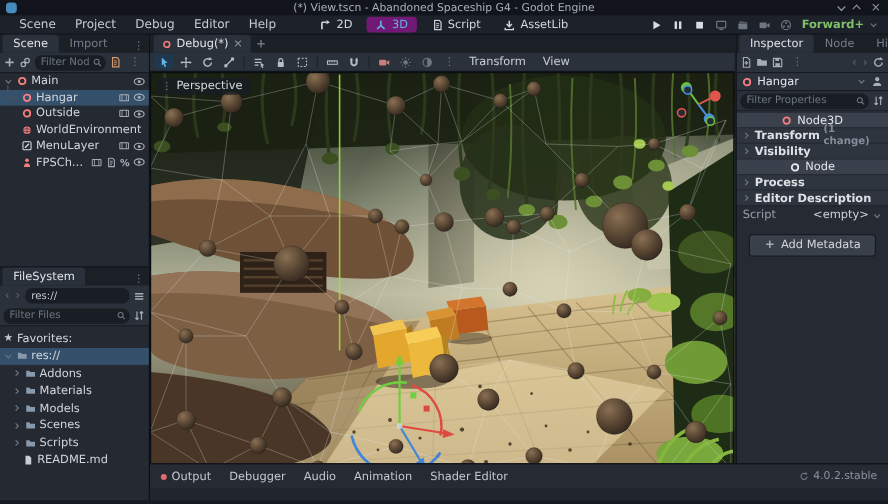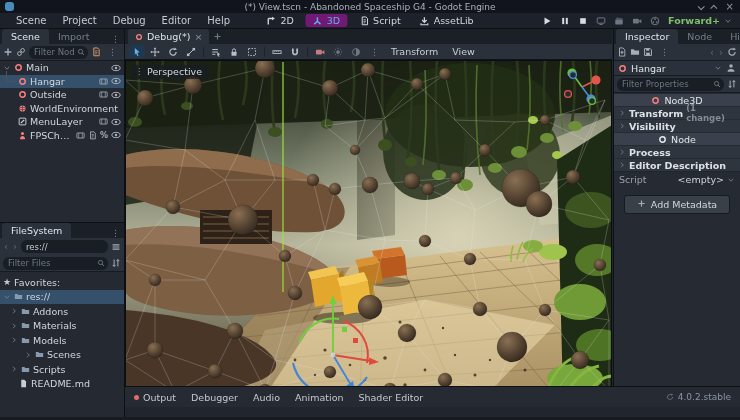--- a/index.html
+++ b/index.html
@@ -486,21 +486,21 @@
       </div>
       <div class="trow" style="height:14.5px;padding-left:10px">
         <svg class="ic i8 dim">
             <use href="#sym-chevright"></use>
           </svg>
         <svg class="ic i9" style="color:#8799ac">
             <use href="#sym-folder"></use>
           </svg>
         <span class="tlabel">Models</span>
       </div>
-      <div class="trow" style="height:14.5px;padding-left:24px">
+      <div class="trow" style="height:14.5px;padding-left:10px">
         <svg class="ic i8 dim">
             <use href="#sym-chevright"></use>
           </svg>
         <svg class="ic i9" style="color:#8799ac">
             <use href="#sym-folder"></use>
           </svg>
         <span class="tlabel">Scenes</span>
       </div>
       <div class="trow" style="height:14.5px;padding-left:10px">
         <svg class="ic i8 dim">

